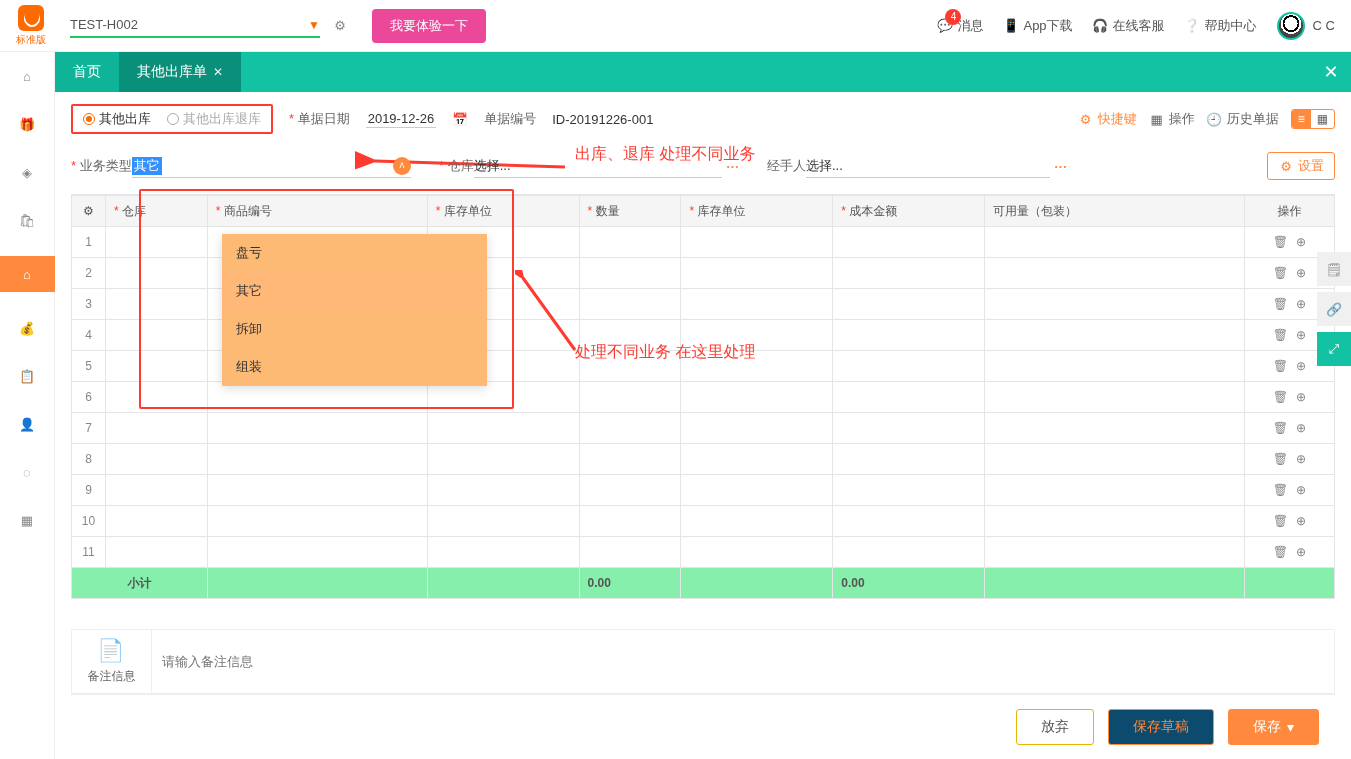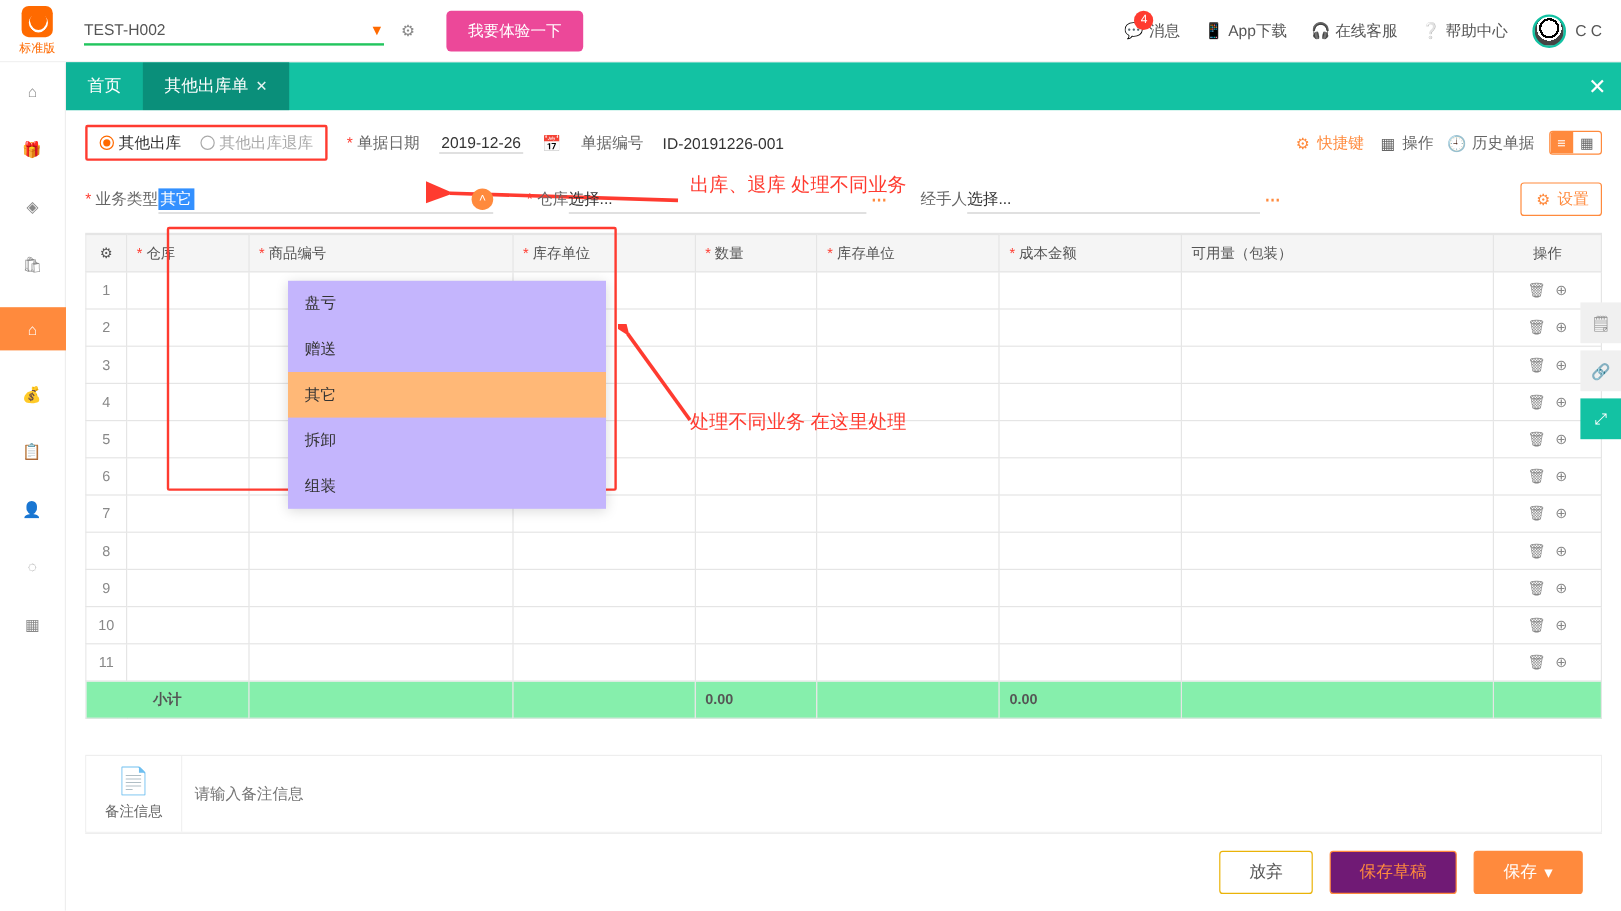--- a/index.html
+++ b/index.html
@@ -74,21 +74,21 @@
 .val .sel-text { background:#3390ff; color:#fff; padding:0 2px; }
 .val .caret-circle { width:18px; height:18px; border-radius:50%; background:#ff8a3d; color:#fff; display:flex; align-items:center; justify-content:center; margin-left:auto; font-size:10px; }
 .placeholder { color:#bbb; }
 .dots { color:#ff8a3d; font-weight:bold; margin-left:4px; cursor:pointer; }
 .settings-btn { margin-left:auto; border:1px solid #ff8a3d; color:#ff8a3d; padding:4px 10px; border-radius:3px; cursor:pointer; display:flex; gap:4px; align-items:center; }
 
 
 .red-box { position:absolute; border:2px solid #ff3b30; border-radius:2px; left:84px; top:137px; width:375px; height:220px; pointer-events:none; }
 
 
-.dropdown { position:absolute; left:185px; top:182px; width:265px; background:#c4b5fd; box-shadow:0 2px 10px rgba(0,0,0,.15); z-index:10; }
+.dropdown { position:absolute; left:167px; top:182px; width:265px; background:#fdba74; box-shadow:0 2px 10px rgba(0,0,0,.15); z-index:10; }
 .dropdown .dd-item { padding:10px 14px; cursor:pointer; }
 .dropdown .dd-item.hl { background:#ffb877; color:#333; }
 
 
 .tbl-wrap { margin-top:14px; flex:1; overflow:auto; border-top:1px solid #e5e5e5; }
 table { border-collapse:collapse; width:100%; }
 th, td { border:1px solid #e5e5e5; padding:6px 8px; font-size:12px; color:#555; height:31px; }
 th { background:#f5f5f5; text-align:left; font-weight:normal; }
 th .req-s::before { content:"* "; color:#ff3b30; }
 td.rn { text-align:center; color:#888; width:34px; }
@@ -101,21 +101,21 @@
 .remark { margin:14px 0 0; display:flex; border:1px solid #eee; }
 .remark-left { width:80px; background:#fff; display:flex; flex-direction:column; align-items:center; justify-content:center; padding:8px; border-right:1px solid #eee; }
 .remark-left .ric { color:#13c2a3; font-size:22px; }
 .remark-left .rtxt { font-size:12px; color:#666; margin-top:4px; }
 .remark input { flex:1; border:none; outline:none; padding:10px; font-size:13px; }
 
 
 .footer { padding:14px 16px; display:flex; justify-content:flex-end; gap:14px; background:#fff; border-top:1px solid #eee; }
 .btn { padding:8px 24px; border-radius:3px; cursor:pointer; font-size:14px; }
 .btn-plain { border:1px solid #eab308; background:#fff; color:#555; }
-.btn-outline { border:1px solid #ff8a3d; background:#701a75; color:#ff8a3d; }
+.btn-outline { border:1px solid #ff8a3d; background:#0c4a6e; color:#ff8a3d; }
 .btn-primary { border:1px solid #ff8a3d; background:#ff8a3d; color:#fff; display:flex; align-items:center; gap:6px; }
 
 
 .rightrail { position:absolute; right:0; top:200px; width:34px; display:flex; flex-direction:column; gap:6px; }
 .rightrail .rr { width:34px; height:34px; background:#f0f0f0; color:#888; display:flex; align-items:center; justify-content:center; cursor:pointer; }
 .rightrail .rr.active { background:#13c2a3; color:#fff; }
 
 .ic { display:inline-flex; width:16px; height:16px; align-items:center; justify-content:center; }
 </style>
 </head>
@@ -435,21 +435,20 @@
             <span>保存</span>
             <span>▾</span>
           </button>
         </div>
       </div>
 
       <div class="red-box"></div>
 
       <div class="dropdown" id="dd">
           <div class="dd-item">盘亏</div>
-          <div class="dd-item">赠送</div>
           <div class="dd-item hl">其它</div>
           <div class="dd-item">拆卸</div>
           <div class="dd-item">组装</div>
         </div>
 
       <div class="rightrail">
         <div class="rr">🗒</div>
         <div class="rr">🔗</div>
         <div class="rr active">⤢</div>
       </div>

